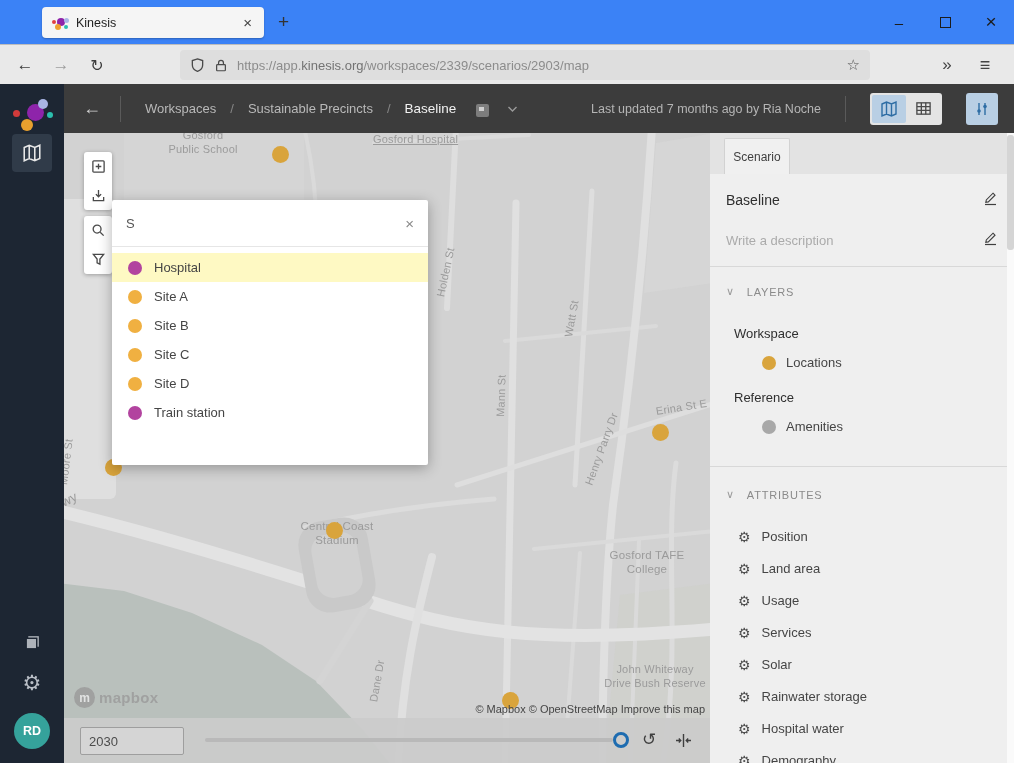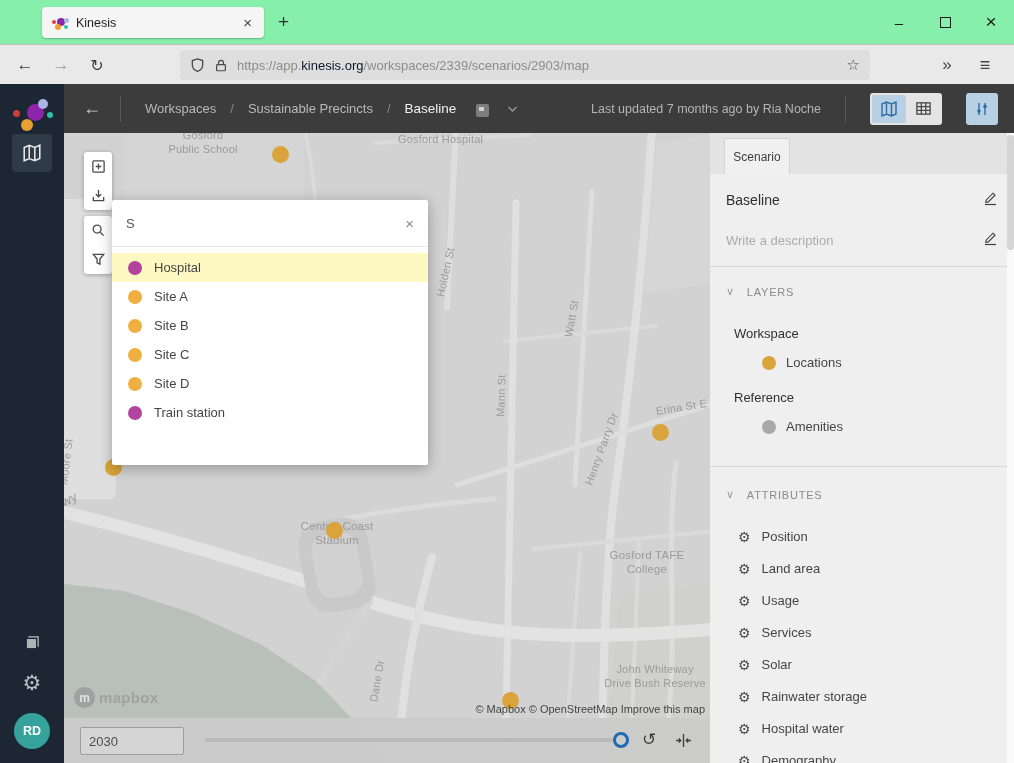--- a/index.html
+++ b/index.html
@@ -1,21 +1,21 @@
 <!DOCTYPE html>
 <html><head>
 <meta charset="utf-8">
 <style>
   * { margin:0; padding:0; box-sizing:border-box; }
   html,body { width:1014px; height:763px; }
   body { font-family:"Liberation Sans","DejaVu Sans",sans-serif; overflow:hidden; background:#cacaca; }
   #stage { position:relative; width:1014px; height:763px; overflow:hidden; }
 
   
-  .tabstrip { position:absolute; left:0; top:0; width:1014px; height:44px; background:#86efac; }
+  .tabstrip { position:absolute; left:0; top:0; width:1014px; height:44px; background:#3b82f6; }
   .tab { position:absolute; left:42px; top:7px; width:222px; height:31px; background:#f5f5f5; border-radius:4px;
          box-shadow:0 1px 2px rgba(0,0,0,.25); display:flex; align-items:center; padding:0 10px; }
   .favicon { position:relative; width:16px; height:16px; margin-right:8px; flex:0 0 16px; }
   .favicon i { position:absolute; border-radius:50%; }
   .fav-purple { width:8px; height:8px; left:5px; top:3px; background:#8e24aa; }
   .fav-orange { width:6px; height:6px; left:3px; top:9px; background:#f0a030; }
   .fav-red    { width:4px; height:4px; left:0;  top:5px; background:#e04040; }
   .fav-blue   { width:5px; height:5px; left:12px; top:3px; background:#aab6e8; }
   .fav-teal   { width:4px; height:4px; left:12px; top:10px; background:#2bbfae; }
   .tab-title { font-size:12.5px; color:#1f1f1f; flex:1; }
@@ -26,21 +26,21 @@
   .win-max { display:inline-block; width:11px; height:11px; border:1.4px solid #1c1c1c; }
   .win-close { font-size:19px; }
 
   .nav-toolbar { position:absolute; left:0; top:44px; width:1014px; height:40px; background:#e9e9e9; border-top:1px solid #bdbdbd; }
   .nav-btn { position:absolute; top:0; height:40px; width:34px; display:flex; align-items:center; justify-content:center; font-size:17px; color:#3d3d3d; }
   .nav-back { left:8px; } .nav-fwd { left:44px; color:#9d9d9d; } .nav-reload { left:80px; font-size:16px; }
   .urlbar { position:absolute; left:180px; top:5px; width:690px; height:30px; background:#dedede; border-radius:4px;
             display:flex; align-items:center; padding:0 10px; }
   .urlbar svg { flex:0 0 auto; margin-right:9px; }
   .url-text { font-size:13px; color:#8c8c8c; white-space:nowrap; overflow:hidden; flex:1; }
-  .url-domain { color:#0f172a; }
+  .url-domain { color:#737373; }
   .url-star { font-size:15px; color:#555; margin-left:8px; }
   .nav-overflow { position:absolute; right:52px; top:0; height:40px; width:30px; display:flex; align-items:center; justify-content:center; font-size:17px; color:#444; }
   .nav-menu { position:absolute; right:14px; top:0; height:40px; width:30px; display:flex; align-items:center; justify-content:center; font-size:18px; color:#444; }
 
   
   .app-sidebar { position:absolute; left:0; top:84px; width:64px; height:679px; background:#1d2633; }
   .logo { position:relative; width:64px; height:46px; margin-top:8px; }
   .logo i { position:absolute; border-radius:50%; }
   .lg-red    { width:7px;  height:7px;  left:13px; top:18px; background:#d23b3b; }
   .lg-purple { width:17px; height:17px; left:27px; top:12px; background:#8e24aa; }
@@ -268,21 +268,21 @@
         <path d="M-6 378 C95 402 205 436 300 467 C392 497 470 512 652 496" stroke="#e3e3e3" stroke-width="13"></path>
         <path d="M368 424 C352 486 338 546 334 636" stroke="#e0e0e0" stroke-width="8"></path>
         <path d="M306 468 L256 548" stroke="#d4d4d4" stroke-width="7"></path>
       </g>
       <rect x="238" y="386" width="70" height="92" rx="24" fill="#c9c9c9" transform="rotate(-10 273 432)"></rect>
       <rect x="250" y="400" width="46" height="64" rx="16" fill="#d1d1d1" transform="rotate(-10 273 432)"></rect>
     </svg>
 
     <span class="map-label ml-center" style="left:84px; top:-4px; width:110px;">Gosford
 Public School</span>
-    <span class="map-label" style="left:334px; top:0px;">Gosford Hospital</span>
+    <span class="map-label" style="left:309px; top:0px;text-decoration:underline;">Gosford Hospital</span>
     <span class="map-label ml-rot" style="left:377px; top:157px; transform:rotate(-78deg);">Holden St</span>
     <span class="map-label ml-rot" style="left:505px; top:197px; transform:rotate(-80deg);">Watt St</span>
     <span class="map-label ml-rot" style="left:437px; top:277px; transform:rotate(-88deg);">Mann St</span>
     <span class="map-label ml-rot" style="left:525px; top:345px; transform:rotate(-70deg);">Henry Parry Dr</span>
     <span class="map-label ml-rot" style="left:592px; top:272px; transform:rotate(-9deg);">Erina St E</span>
     <span class="map-label ml-rot" style="left:0px; top:345px; transform:rotate(-83deg);">Moore St</span>
     <span class="map-label ml-rot" style="left:-2px; top:362px; transform:rotate(-25deg); font-size:13px;">wy</span>
     <span class="map-label ml-center" style="left:218px; top:386px; width:110px; font-size:11.5px;">Central Coast
 Stadium</span>
     <span class="map-label ml-center" style="left:528px; top:415px; width:110px; font-size:11.5px;">Gosford TAFE

